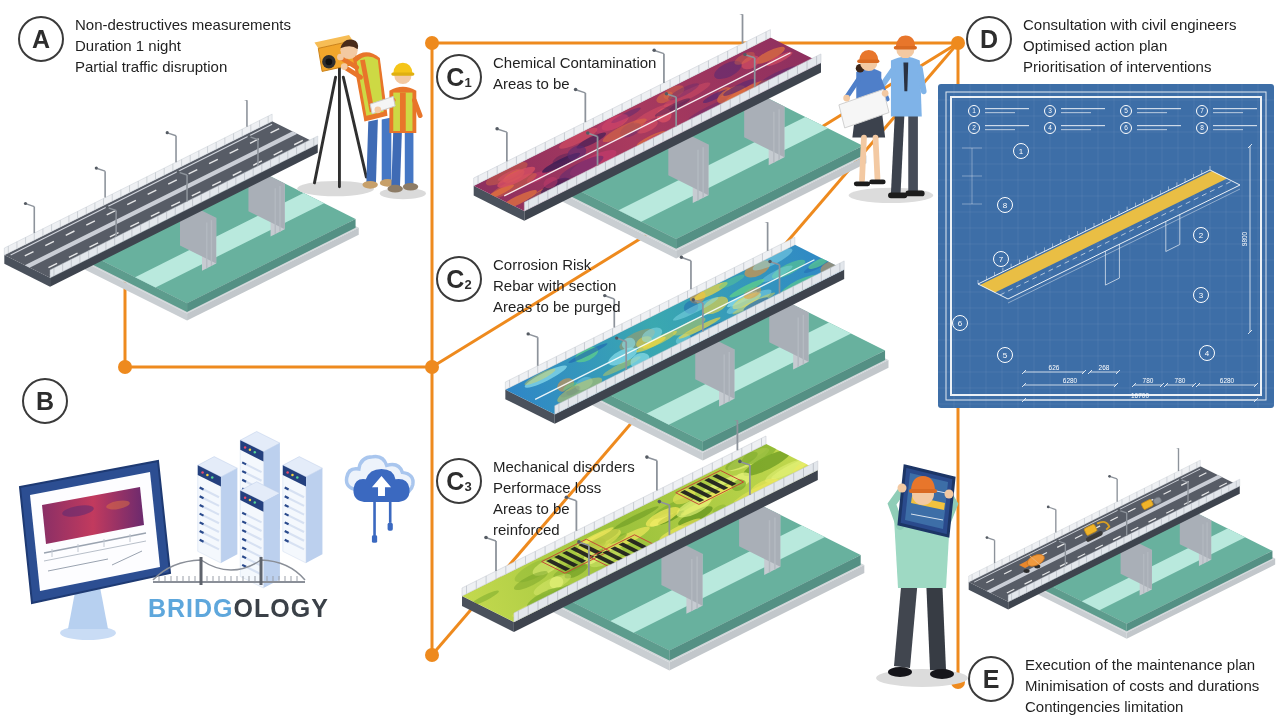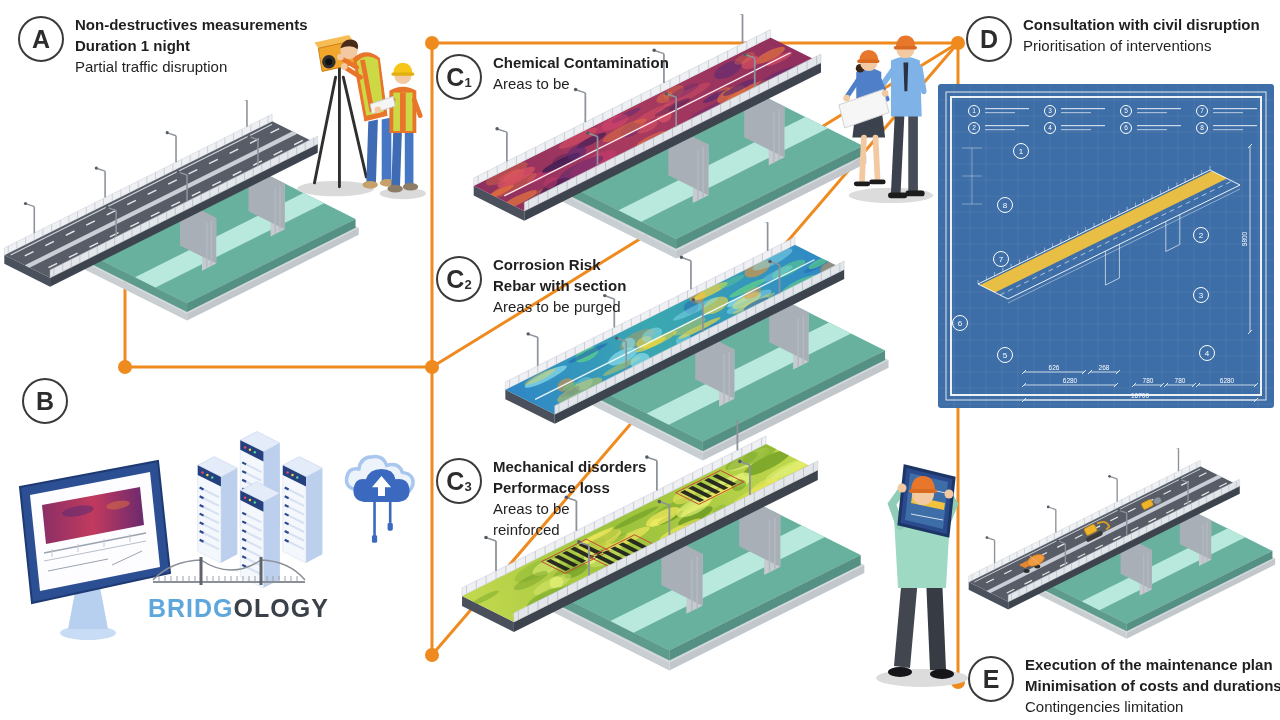--- a/index.html
+++ b/index.html
@@ -9,21 +9,21 @@
   .illus{position:absolute;z-index:10;}
   .illus svg{width:100%;height:100%;display:block;}
   .people{z-index:30;}
   #blueprint{z-index:20;}
   .step{position:absolute;display:flex;gap:11px;align-items:flex-start;z-index:40;}
   .badge{flex:none;width:42px;height:42px;margin-top:2px;border:2.6px solid #3a3a3a;border-radius:50%;
          background:#fff;display:flex;align-items:center;justify-content:center;
          font-size:25px;font-weight:700;color:#2d2d2d;}
   .badge sub{font-size:13px;font-weight:700;margin-top:10px;}
   .s-lines{font-size:15px;line-height:21px;color:#1f1f1f;white-space:nowrap;}
-  .s-lines .b{font-weight:700;}
+  .s-lines .b{font-weight:400;}
   #logo{position:absolute;left:148px;top:552px;width:162px;z-index:10;text-align:left;}
   #logo .logo-text{font-size:25px;font-weight:700;letter-spacing:1px;margin-top:-2px;}
   #logo .lb{color:#5ea7dc;}
   #logo .ld{color:#3b4148;}
 </style>
 </head>
 <body>
 
 <div id="canvas">
 
@@ -95,21 +95,22 @@
       <div class="n">Areas to be</div>
       <div class="n">reinforced</div>
     </div>
   </div>
 
   <div class="step" id="step-D" style="left:966px;top:14px">
     <div class="badge">
         <span>D</span>
       </div>
     <div class="s-lines">
-      <div class="b">Consultation with civil disruption</div>
+      <div class="b">Consultation with civil engineers</div>
+      <div class="b">Optimised action plan</div>
       <div class="n">Prioritisation of interventions</div>
     </div>
   </div>
 
   <div class="step" id="step-E" style="left:968px;top:654px">
     <div class="badge">
         <span>E</span>
       </div>
     <div class="s-lines">
       <div class="b">Execution of the maintenance plan</div>

